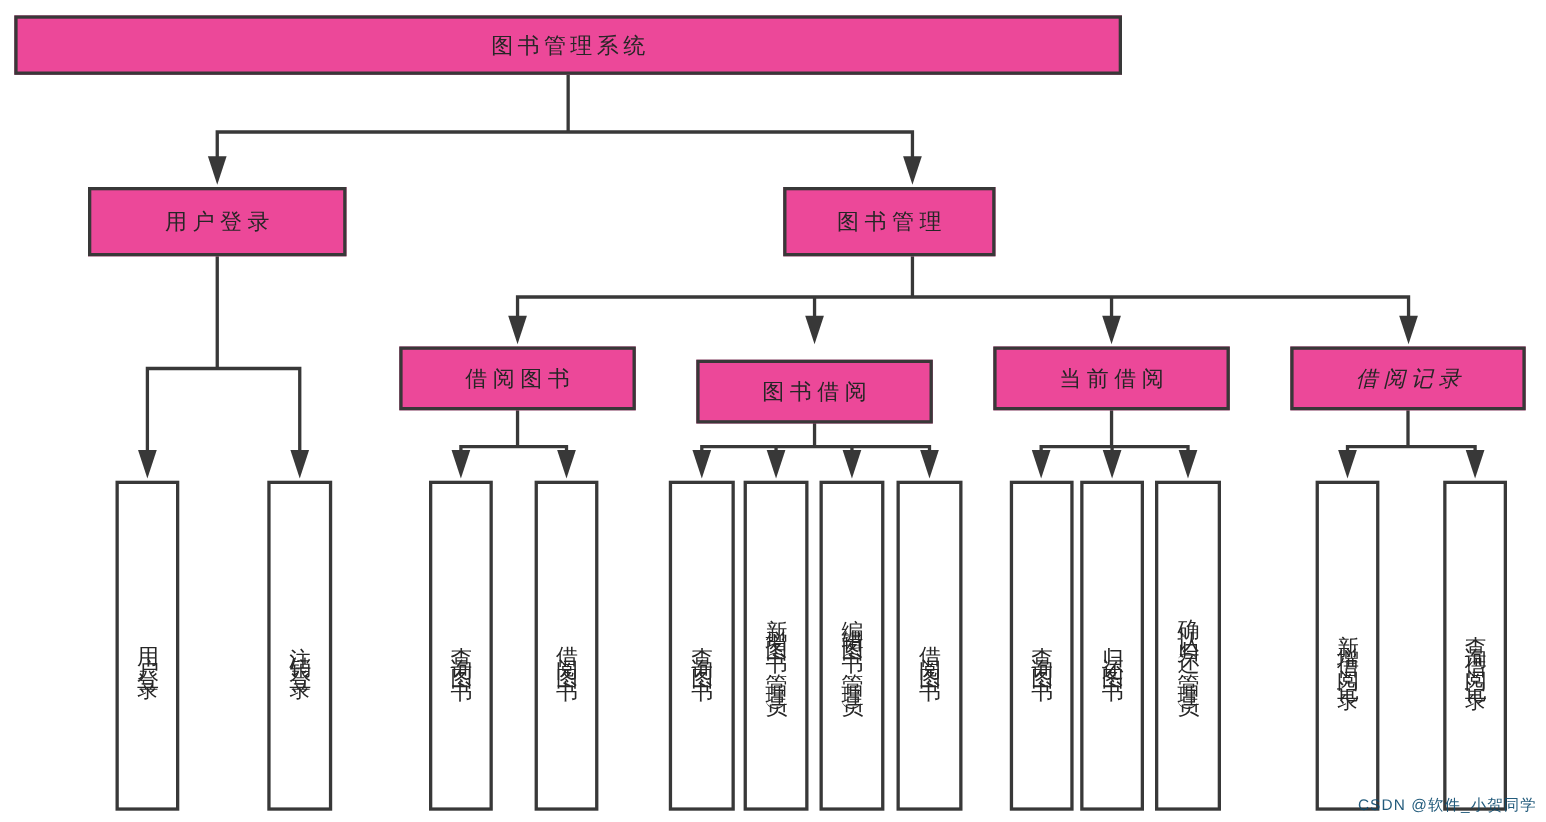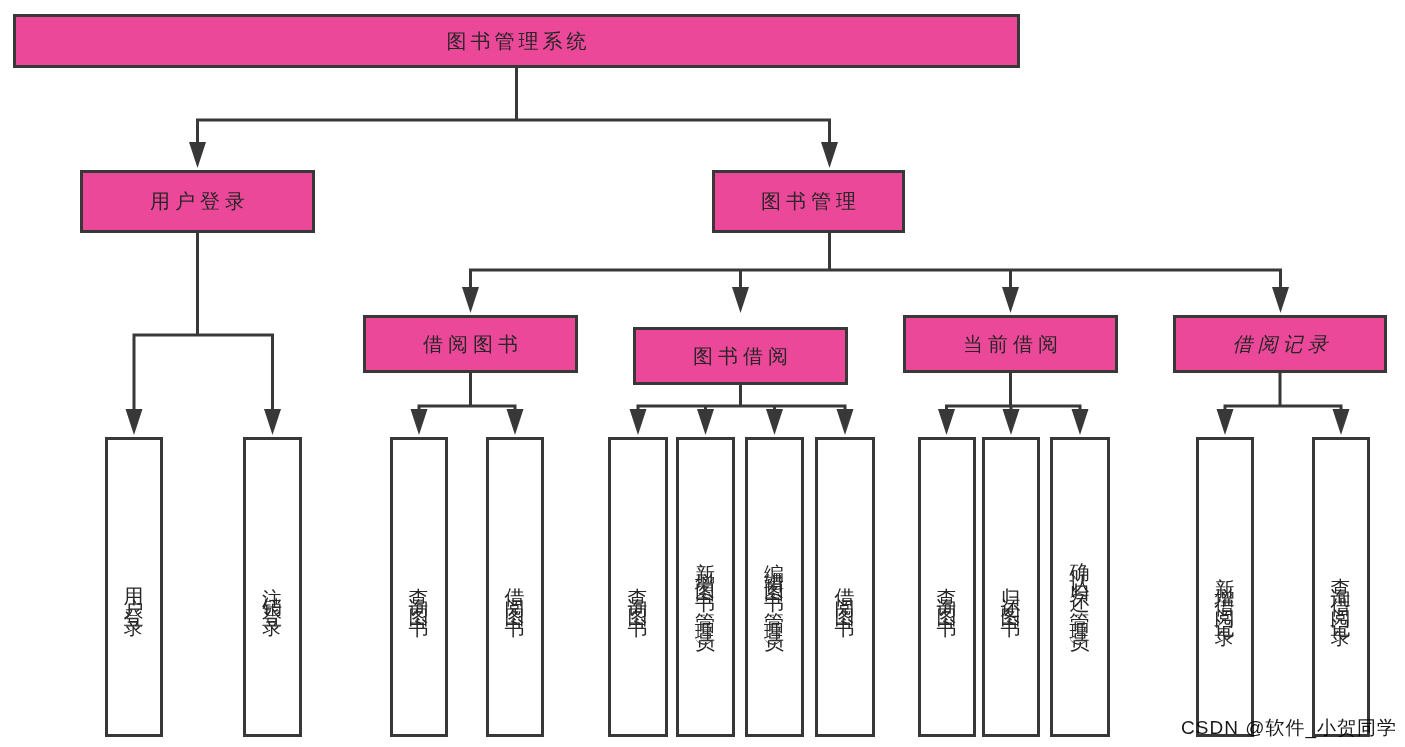--- a/index.html
+++ b/index.html
@@ -54,23 +54,23 @@
     font-size: 20px;
     letter-spacing: 10px;
     color: #262626;
     margin-bottom: -10px; 
     line-height: 1;
   }
   .watermark {
     position: absolute;
     right: 8px;
     bottom: 6px;
-    font-size: 19px;
+    font-size: 14px;
     letter-spacing: 1px;
-    color: #000000;
+    color: #0c4a6e;
     opacity: 0.9;
     z-index: 5;
     white-space: nowrap;
   }
 </style>
 </head>
 <body>
 
 <div class="canvas">
 

